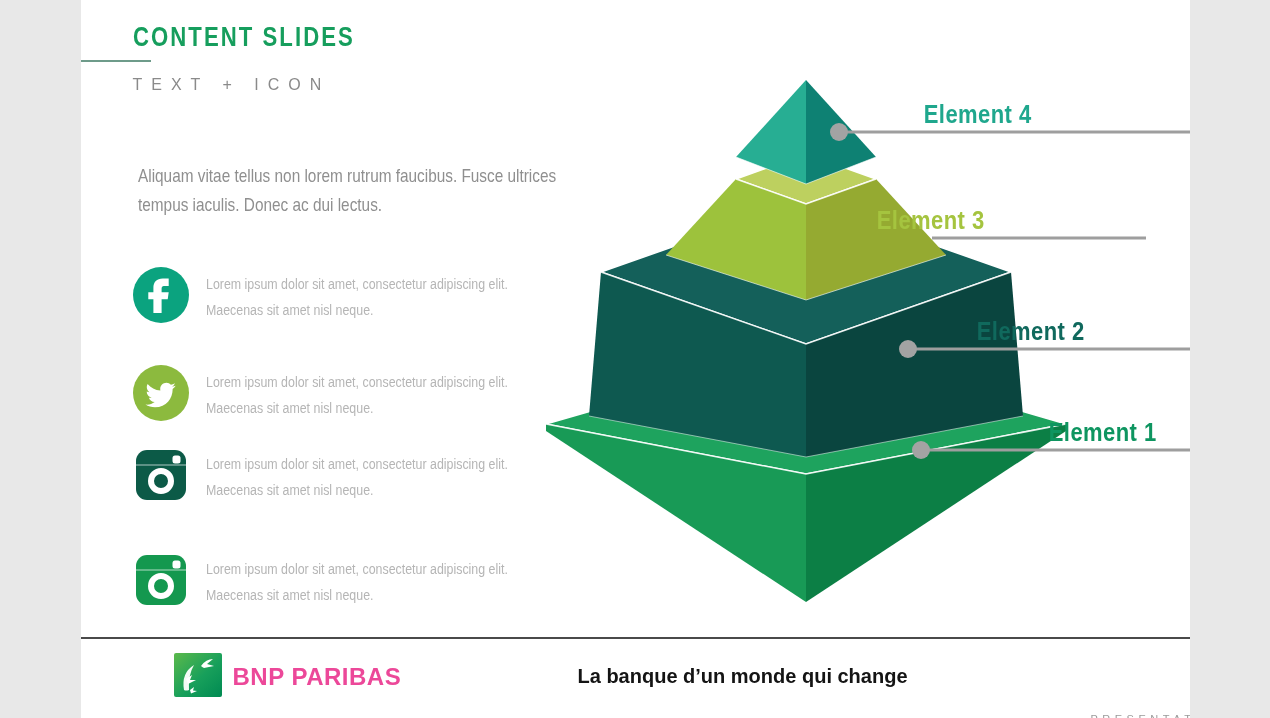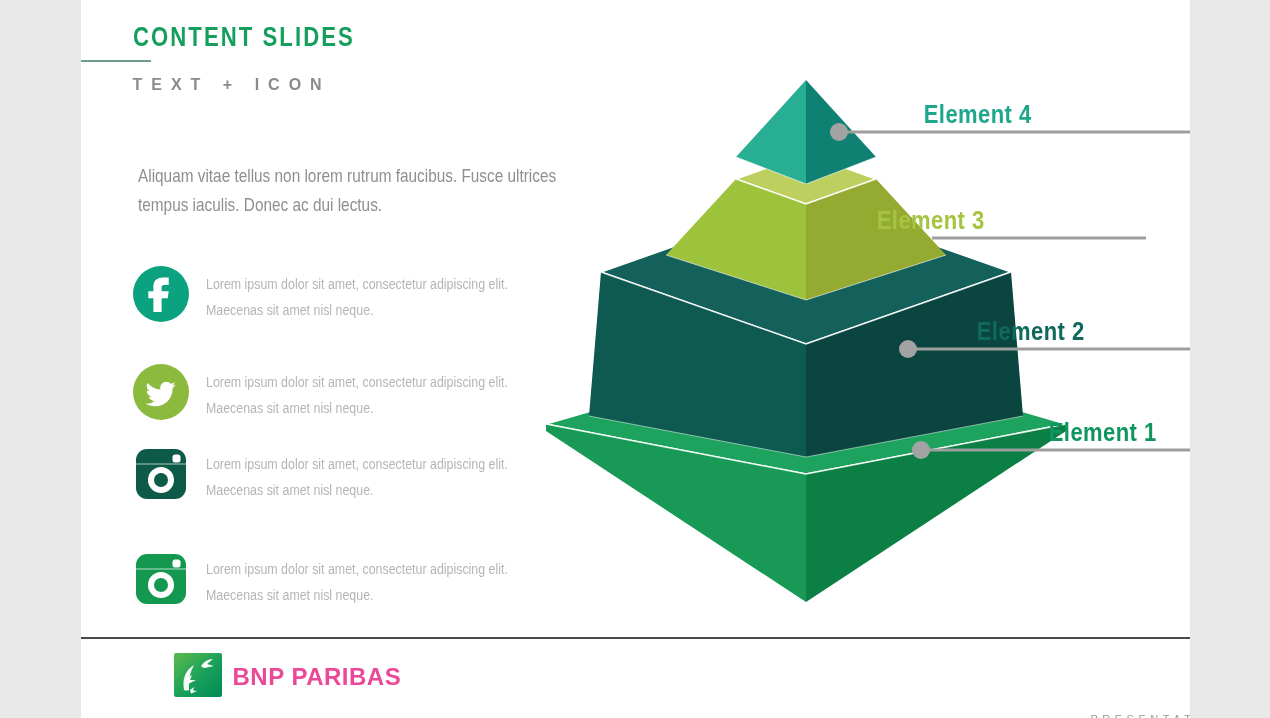--- a/index.html
+++ b/index.html
@@ -8,31 +8,31 @@
     font-family:"Liberation Sans",sans-serif;overflow:hidden;margin:0 auto;
   }
   
   .title{
     position:absolute;left:52px;top:22px;font-size:27px;font-weight:700;
     letter-spacing:2.5px;color:#169E5D;transform:scaleX(0.82);transform-origin:left top;
     white-space:nowrap;
   }
   .title-divider{position:absolute;left:0;top:60px;width:70px;height:2px;background:#6E9B8A;}
   .subtitle{
-    position:absolute;left:52px;top:76px;font-size:16px;font-weight:700;
+    position:absolute;left:52px;top:76px;font-size:16px;font-weight:400;
     letter-spacing:9px;color:#8A8A8A;white-space:nowrap;
   }
   
   .intro{
     position:absolute;left:57px;top:161px;width:600px;
     font-size:18.5px;line-height:29px;color:#8F8F8F;
     transform:scaleX(0.83);transform-origin:left top;white-space:nowrap;
   }
   
-  .item{position:absolute;left:52px;display:flex;align-items:center;}
+  .item{position:absolute;left:52px;display:flex;align-items:flex-end;}
   .item-icon{width:56px;height:56px;flex:0 0 56px;display:block;}
   .item-text{
     margin-left:17px;margin-top:7px;font-size:15.5px;line-height:26px;color:#B5B5B5;
     transform:scaleX(0.8);transform-origin:left top;white-space:nowrap;
   }
   
   .pyramid-svg{position:absolute;left:0;top:0;width:1270px;height:718px;}
   .pyr-label{
     position:absolute;font-size:25px;font-weight:700;letter-spacing:0.5px;
     transform:scaleX(0.88);transform-origin:right center;white-space:nowrap;text-align:right;
@@ -169,17 +169,18 @@
       </linearGradient>
     </defs>
     <rect width="48" height="44" rx="2" fill="url(#bnpg)"></rect>
     <path d="M10 37 Q7 20 20 12 Q14 22 15 37 Q12 38 10 37 Z" fill="#ffffff" opacity="0.95"></path>
     <path d="M27 13 q5 -7 12 -7 l-6 5 l7 2 l-10 2 q-2 -1 -3 -2 z" fill="#ffffff"></path>
     <path d="M12 26 l6 -4 l-2 5 l6 0 l-8 4 z" fill="#ffffff"></path>
     <path d="M16 37 l4 -3 l-1 3.5 l4 0.5 l-6 2.5 z" fill="#ffffff"></path>
   </svg>
 
   <div class="brand">BNP PARIBAS</div>
+  <div class="tagline">La banque d’un monde qui change</div>
   <div class="pres-name">PRESENTATION NAME</div>
   <div class="page-divider"></div>
   <div class="page-num">23</div>
 
 </div>
 
 </body></html>

